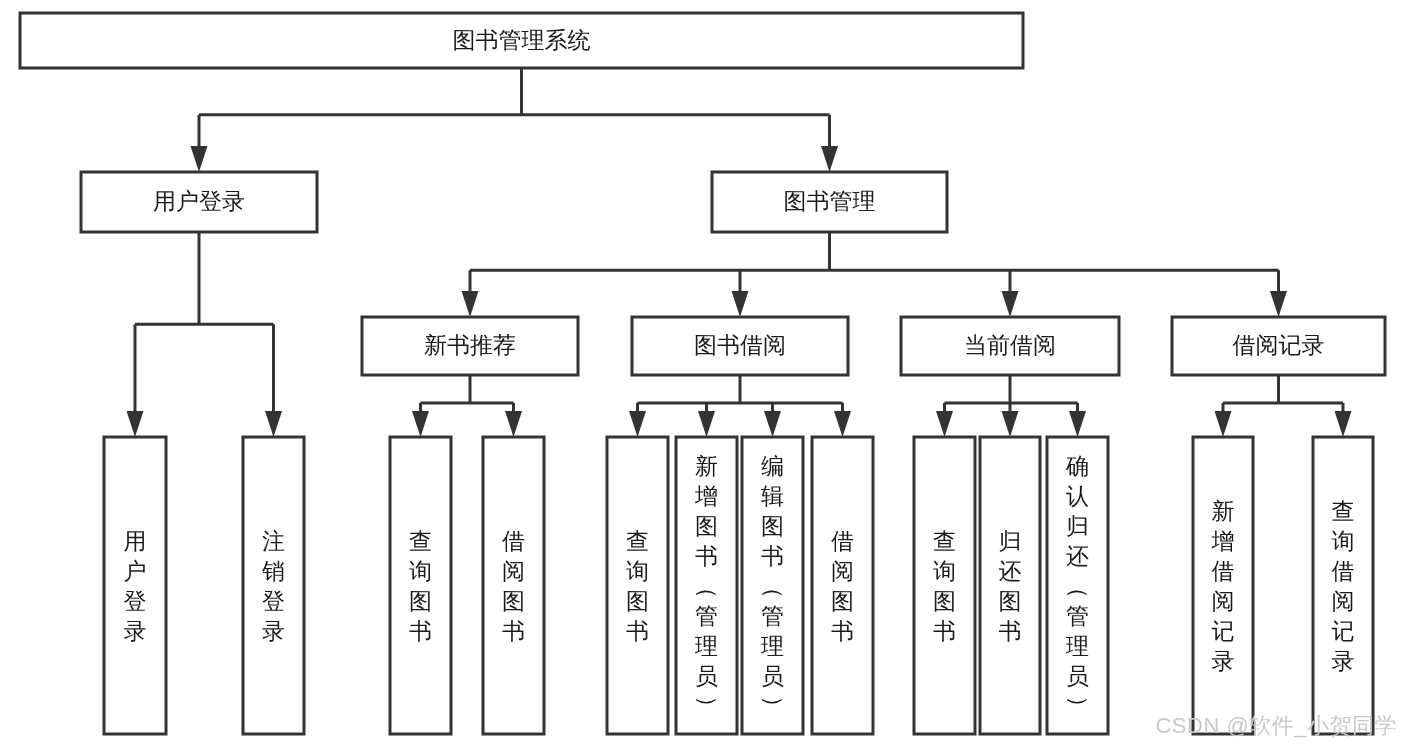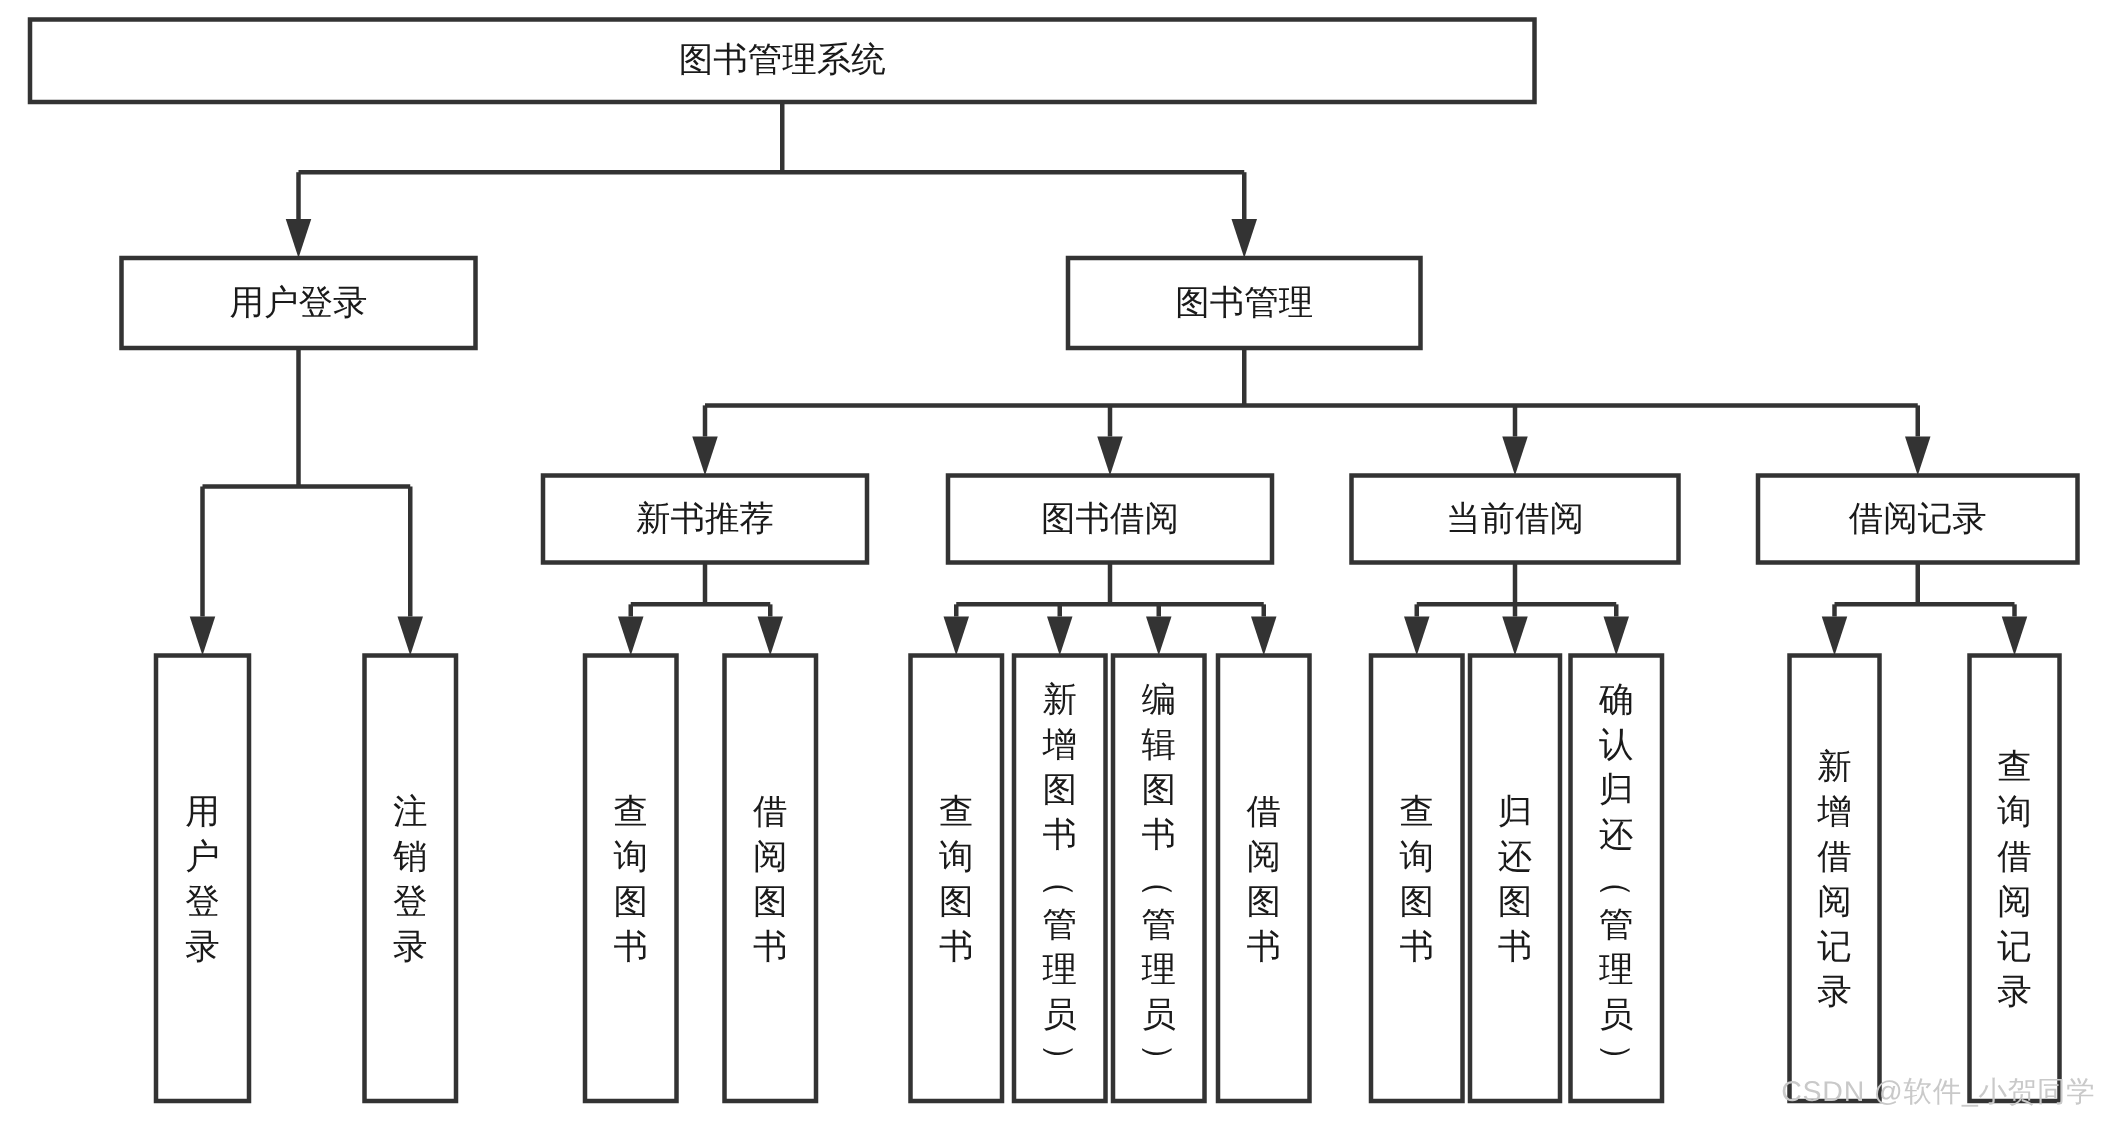--- a/index.html
+++ b/index.html
@@ -44,21 +44,21 @@
   }
   .arrow-head {
     fill: #333333;
     stroke: none;
   }
   .watermark {
     position: absolute;
     right: 8px;
     bottom: 6px;
     font-family: "Liberation Sans", "DejaVu Sans", sans-serif;
-    font-size: 19px;
+    font-size: 22px;
     color: #c9c9c9;
     white-space: nowrap;
     letter-spacing: 0.5px;
   }
 </style>
 </head>
 <body>
 
 <svg id="diagram" viewBox="0 0 1405 747">
   <g id="edge-layer">

